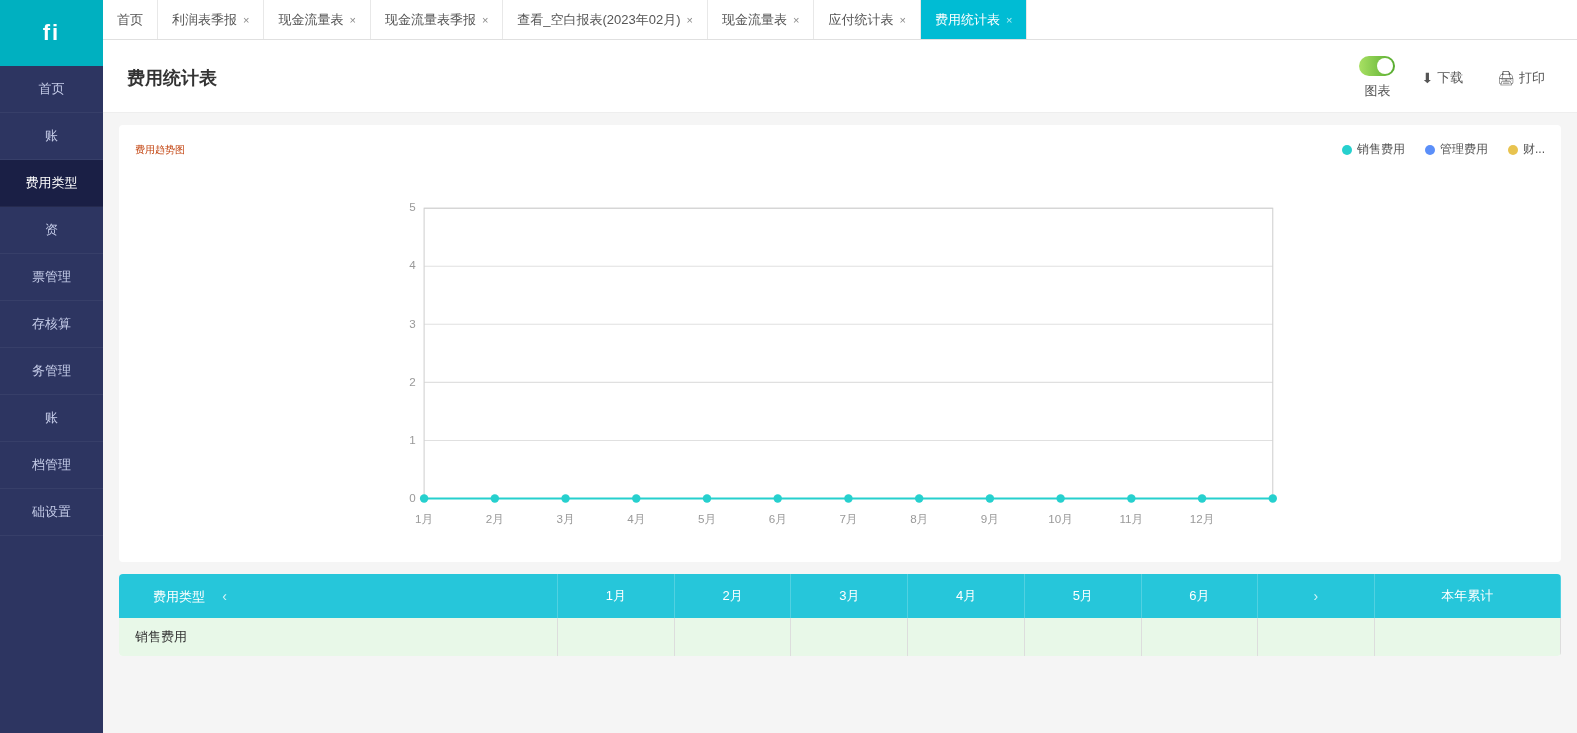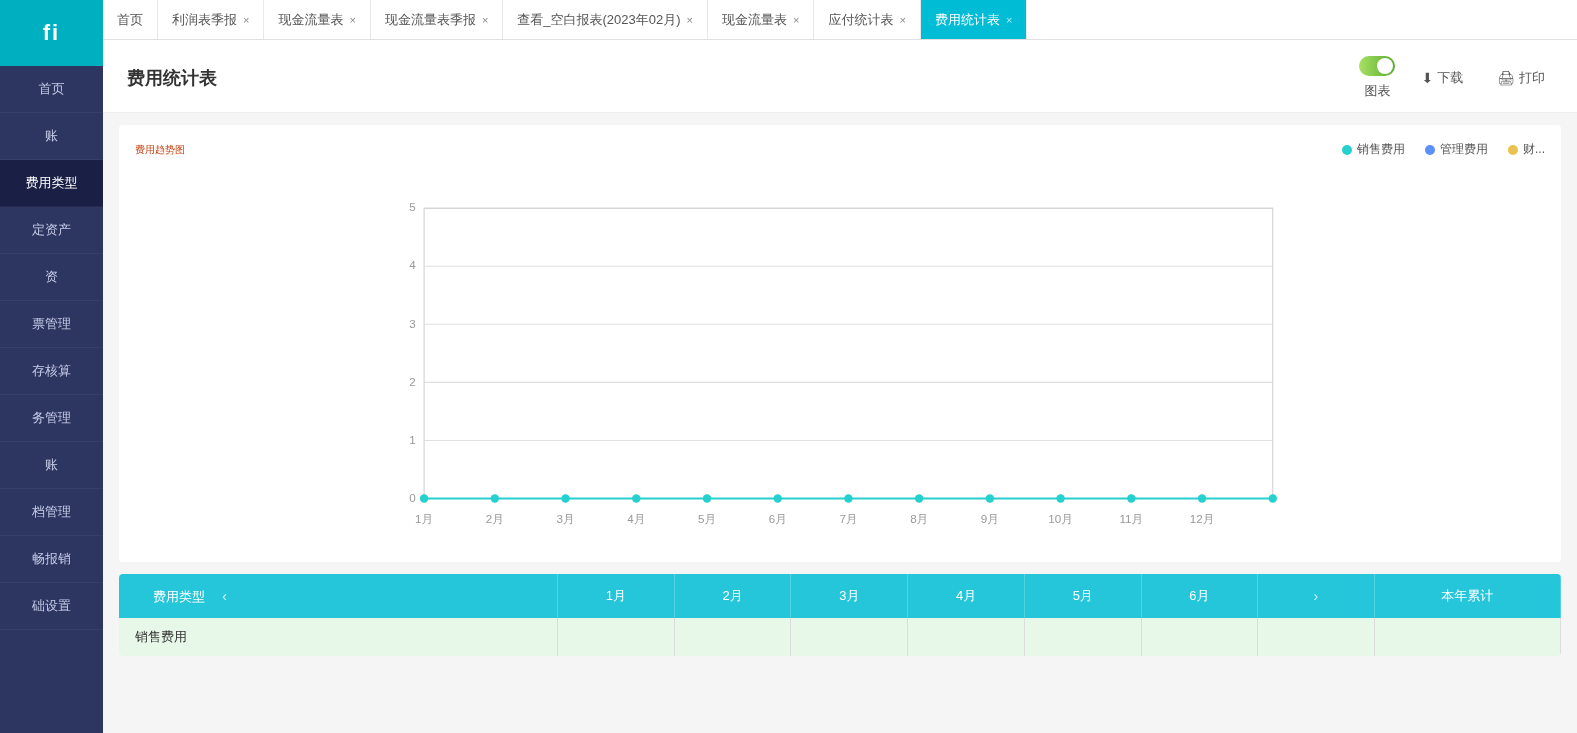--- a/index.html
+++ b/index.html
@@ -248,28 +248,26 @@
     }
   </style>
 </head>
 <body>
 
 <div class="sidebar">
   <div class="sidebar-logo">fi</div>
   <div class="sidebar-item">首页</div>
   <div class="sidebar-item">账</div>
   <div class="sidebar-item active">费用类型</div>
-  <div class="sidebar-item">定资产</div>
   <div class="sidebar-item">资</div>
   <div class="sidebar-item">票管理</div>
   <div class="sidebar-item">存核算</div>
   <div class="sidebar-item">务管理</div>
   <div class="sidebar-item">账</div>
   <div class="sidebar-item">档管理</div>
-  <div class="sidebar-item">畅报销</div>
   <div class="sidebar-item">础设置</div>
 </div>
 
 <div class="main">
 
   <div class="tab-bar">
     <div class="tab-item">
       <span>首页</span>
     </div>
     <div class="tab-item">

